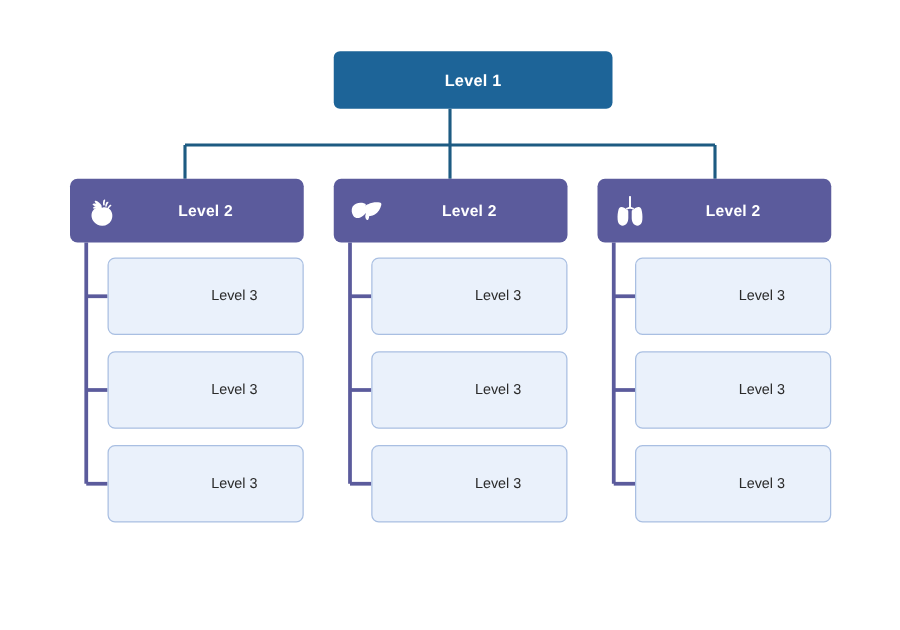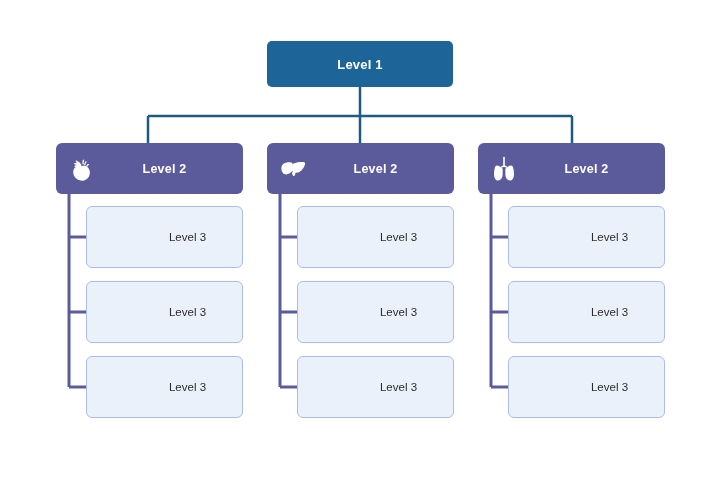--- a/index.html
+++ b/index.html
@@ -29,21 +29,21 @@
     top: 0;
     width: 720px;
     height: 504px;
   }
 
   
   .level1-box {
     position: absolute;
     left: 267px;
     top: 41px;
-    width: 186px;
+    width: 223px;
     height: 46px;
     border-radius: 5px;
     background: #1d6498;
     display: flex;
     align-items: center;
     justify-content: center;
     box-sizing: border-box;
   }
   .level1-label {
     color: #ffffff;

